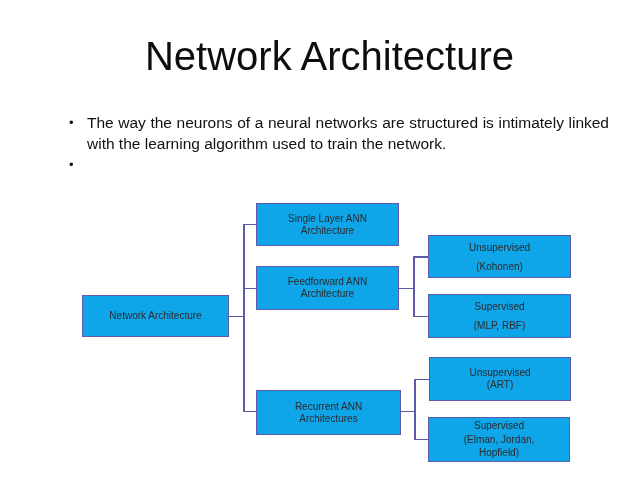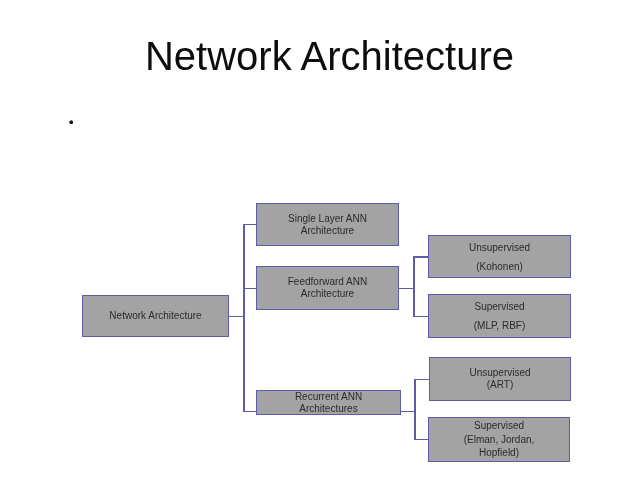--- a/index.html
+++ b/index.html
@@ -48,42 +48,42 @@
     position: absolute;
     left: 0; top: 0;
     font-size: 13px;
   }
 
   .diagram { position: absolute; inset: 0; }
 
   .node {
     position: absolute;
     border: 1.5px solid var(--box-border);
-    background: #a3a3a3;
+    background: #0ea5e9;
     display: flex;
     align-items: center;
     justify-content: center;
     text-align: center;
     font-size: 10px;
     line-height: 1.2;
     color: var(--box-text);
     white-space: pre-line;
   }
   .lh-loose { line-height: 1.9; }
   .lh-mid   { line-height: 1.35; }
 
   .conn { position: absolute; background: var(--connector); }
 
   
   #n-root      { left: 61px;  top: 295px; width: 147px; height: 42px; }
   #n-single    { left: 235px; top: 203px; width: 143px; height: 43px; }
   #n-feedfwd   { left: 235px; top: 266px; width: 143px; height: 44px; }
   #n-kohonen   { left: 407px; top: 235px; width: 143px; height: 43px; }
   #n-mlp       { left: 407px; top: 294px; width: 143px; height: 44px; }
-  #n-recurrent { left: 235px; top: 390px; width: 145px; height: 25px; }
+  #n-recurrent { left: 235px; top: 390px; width: 145px; height: 45px; }
   #n-art       { left: 408px; top: 357px; width: 142px; height: 44px; }
   #n-elman     { left: 407px; top: 417px; width: 142px; height: 45px; }
 
   
   #c-trunk-left  { left: 222px; top: 224px;   width: 1.5px; height: 187px; }
   #c-b-single    { left: 222px; top: 223.5px; width: 13px;  height: 1.5px; }
   #c-b-feedfwd   { left: 222px; top: 287.5px; width: 13px;  height: 1.5px; }
   #c-root-stub   { left: 208px; top: 315.5px; width: 14px;  height: 1.5px; }
   #c-b-recurrent { left: 222px; top: 410.5px; width: 13px;  height: 1.5px; }
   #c-trunk-ff    { left: 392px; top: 256px;   width: 1.5px; height: 61px;  }
@@ -98,20 +98,21 @@
 </head>
 <body>
 
 <div class="slide">
 
   <h1 class="title">Network Architecture</h1>
 
   <ul class="bullets">
     <li>
       <span class="marker">•</span>
+      <span>The way the neurons of a neural networks are structured is intimately linked with the learning algorithm used to train the network.</span>
     </li>
     <li>
       <span class="marker">•</span>
     </li>
   </ul>
 
   <div class="diagram">
 
     <div class="conn" id="c-trunk-left"></div>
     <div class="conn" id="c-b-single"></div>

